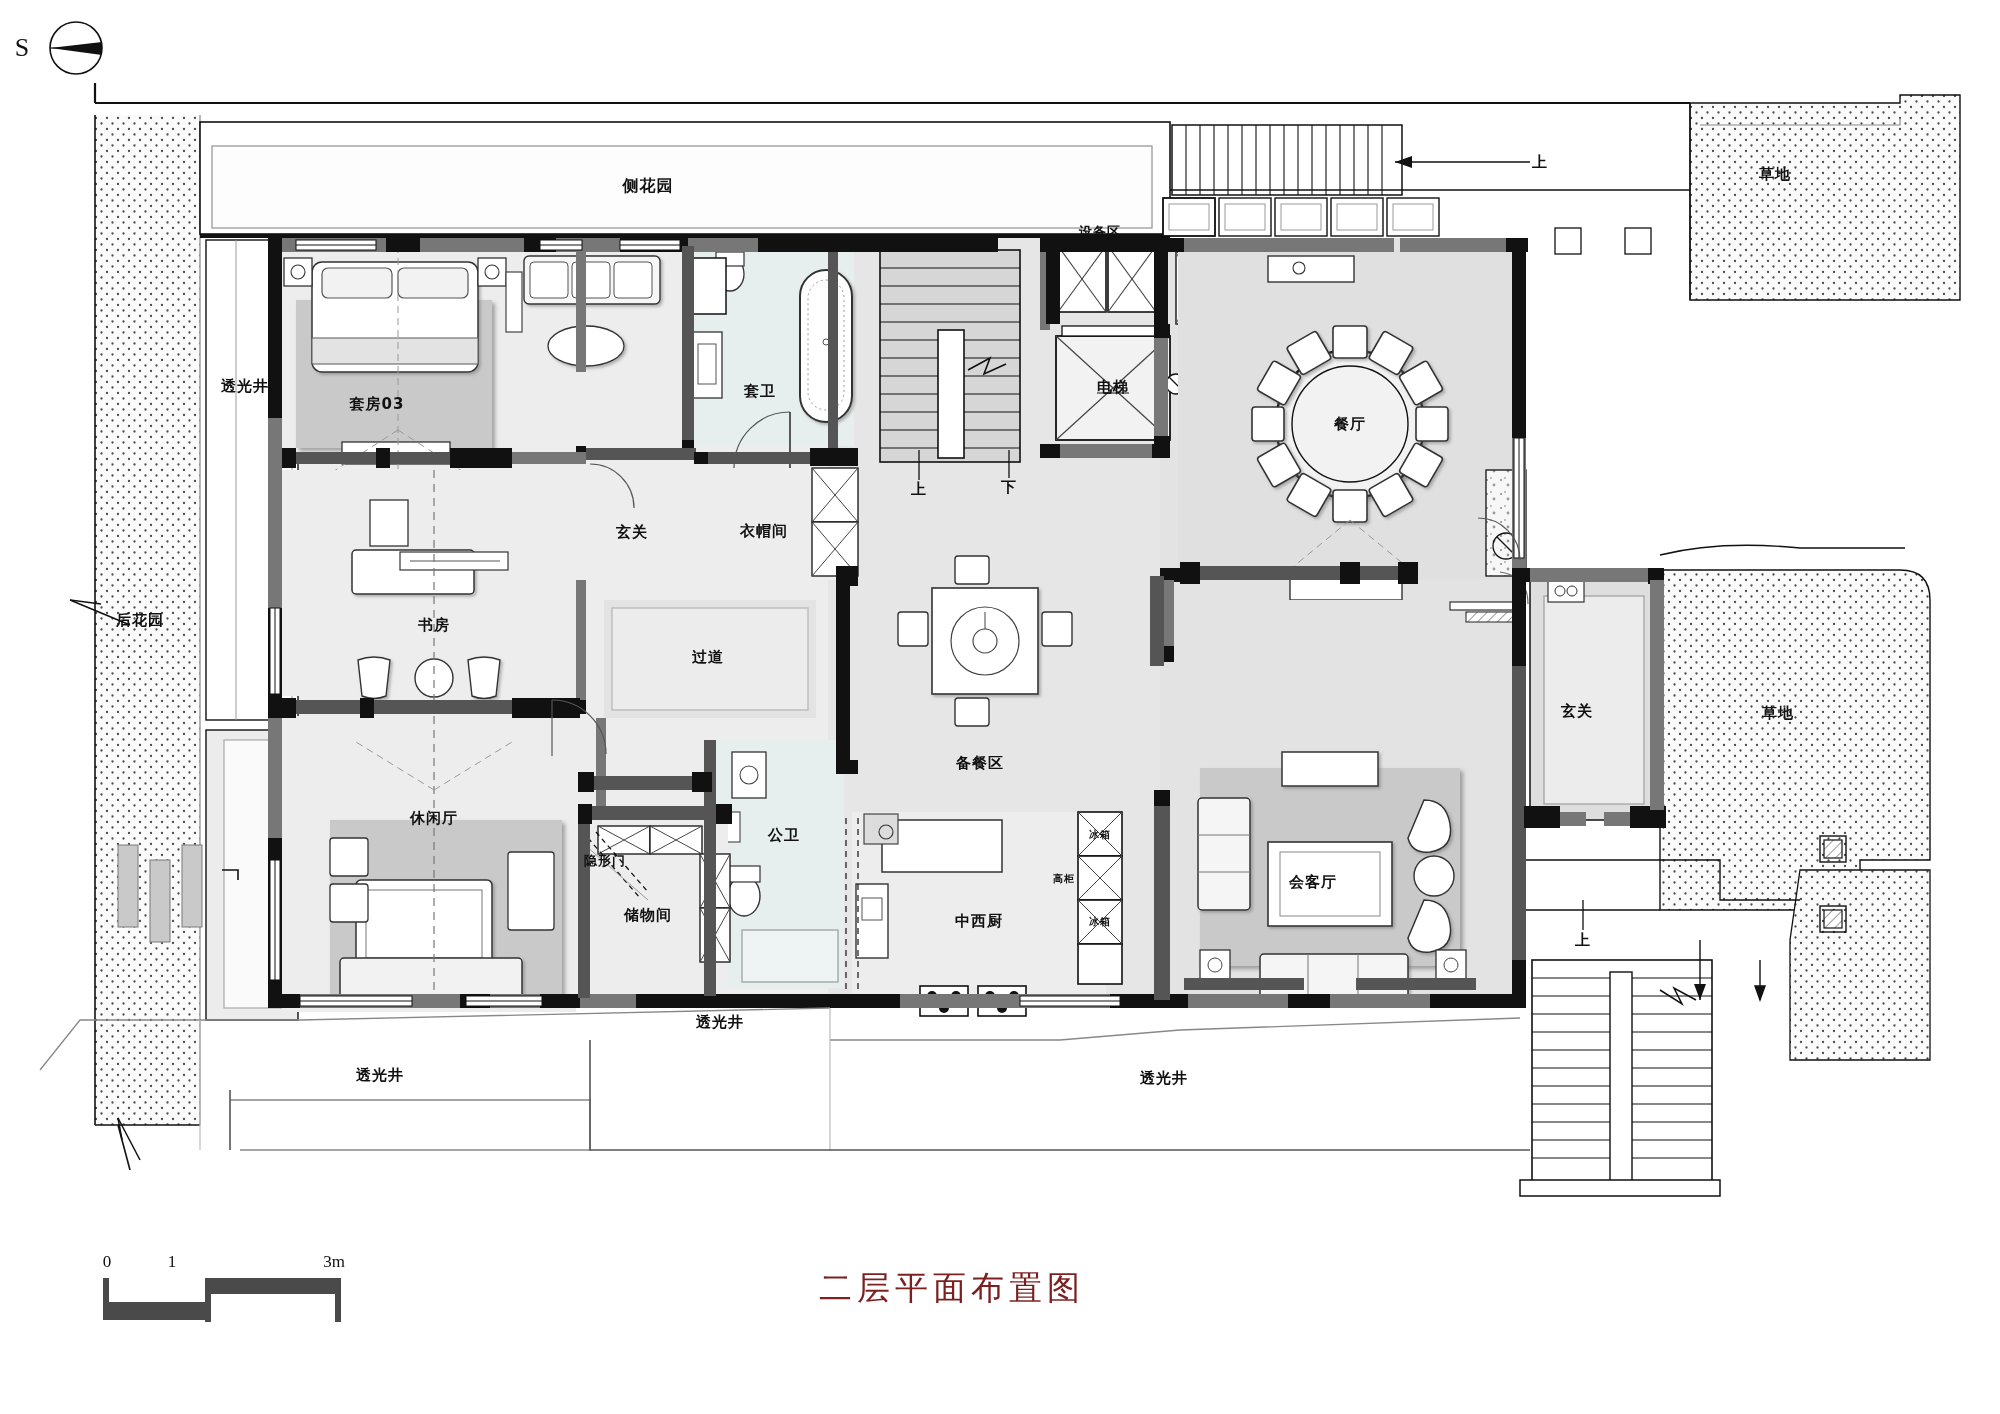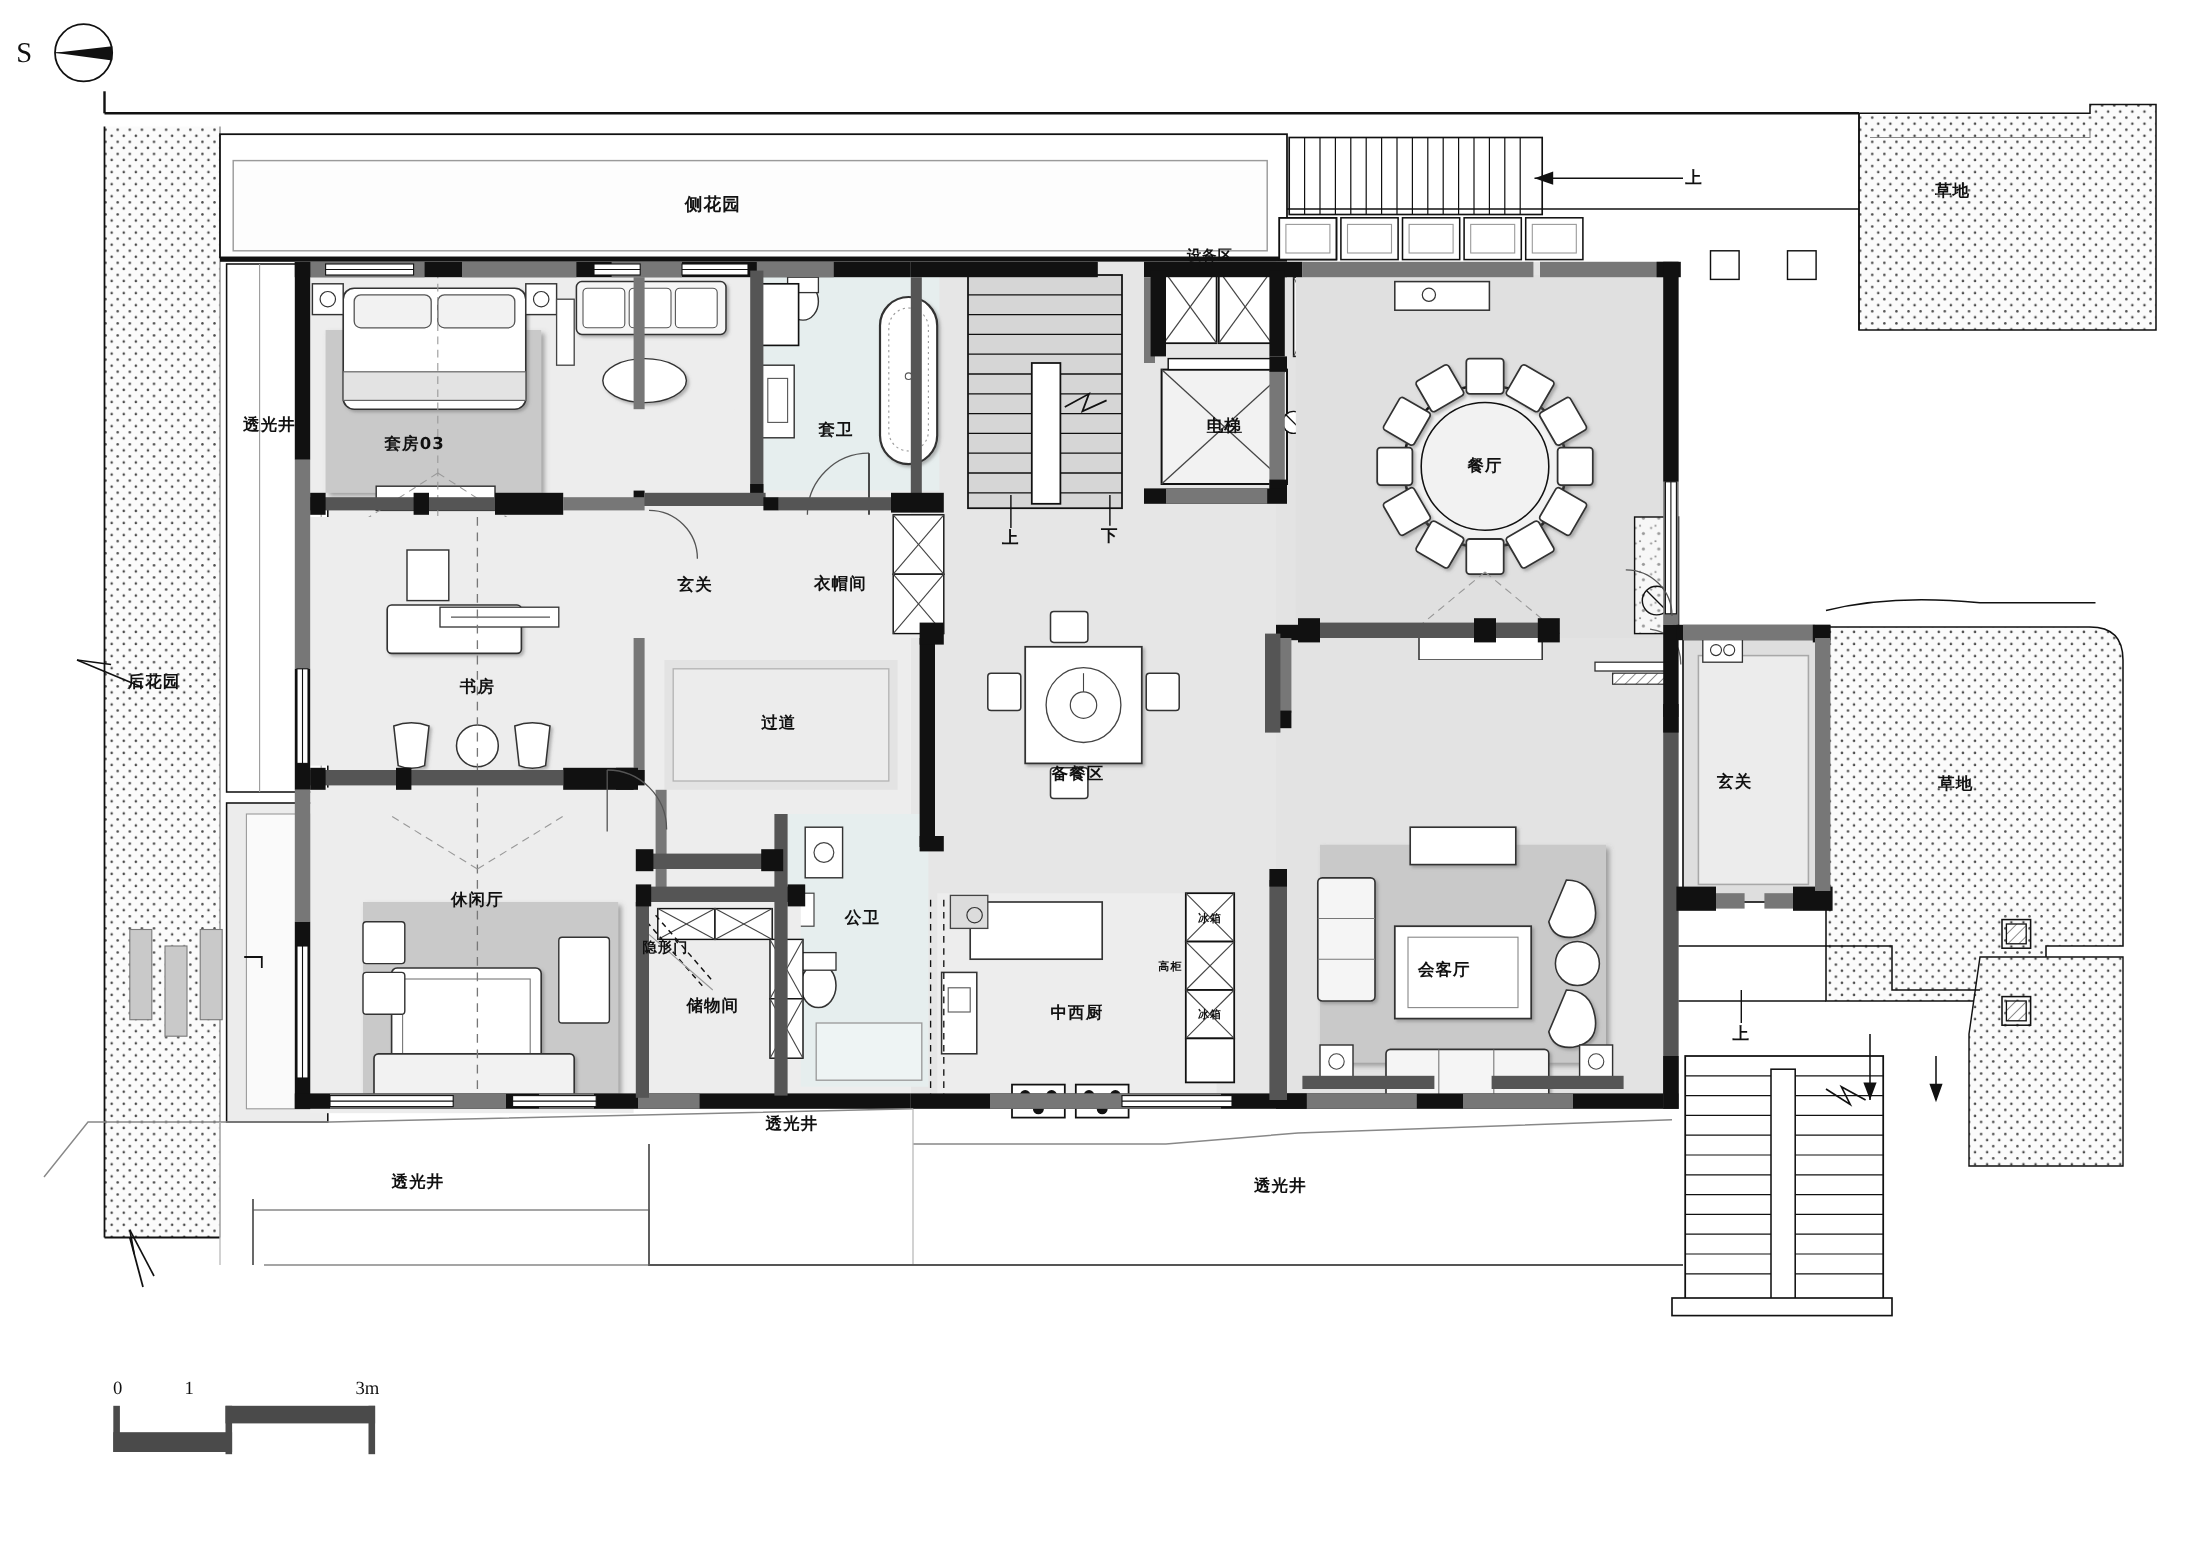--- a/index.html
+++ b/index.html
@@ -744,39 +744,40 @@
   </g>
 
 </svg>
 
 <div class="compass-s" style="left:22px;top:48px;">S</div>
 
 <div class="sbar-txt" style="left:107px;top:1262px;">0</div>
 <div class="sbar-txt" style="left:172px;top:1262px;">1</div>
 <div class="sbar-txt" style="left:334px;top:1262px;">3m</div>
 
+<div class="title" style="left:952px;top:1288px;">二层平面布置图</div>
 
 <div class="lbl s16" style="left:648px;top:186px;">侧花园</div>
 <div class="lbl s15" style="left:1775px;top:174px;">草地</div>
 <div class="lbl s13" style="left:1100px;top:232px;">设备区</div>
 <div class="lbl s15" style="left:245px;top:386px;">透光井</div>
 <div class="lbl s15" style="left:377px;top:404px;text-align:right;">套房03</div>
 <div class="lbl s15" style="left:760px;top:391px;">套卫</div>
 <div class="lbl s15" style="left:1113px;top:387px;text-decoration:underline;">电梯</div>
 <div class="lbl s15" style="left:1350px;top:424px;">餐厅</div>
 <div class="lbl s15" style="left:632px;top:532px;">玄关</div>
 <div class="lbl s15" style="left:764px;top:531px;">衣帽间</div>
 <div class="lbl s15" style="left:919px;top:489px;">上</div>
 <div class="lbl s15" style="left:1009px;top:487px;">下</div>
 <div class="lbl s15" style="left:140px;top:620px;">后花园</div>
 <div class="lbl s15" style="left:434px;top:625px;">书房</div>
 <div class="lbl s15" style="left:708px;top:657px;">过道</div>
 <div class="lbl s15" style="left:1577px;top:711px;">玄关</div>
 <div class="lbl s15" style="left:1778px;top:713px;">草地</div>
-<div class="lbl s15" style="left:980px;top:704px;font-family:Liberation Serif, serif;">备餐区</div>
+<div class="lbl s15" style="left:980px;top:763px;font-family:Liberation Serif, serif;">备餐区</div>
 <div class="lbl s15" style="left:434px;top:818px;">休闲厅</div>
 <div class="lbl s15" style="left:784px;top:835px;">公卫</div>
 <div class="lbl s13" style="left:605px;top:861px;">隐形门</div>
 <div class="lbl s15" style="left:1313px;top:882px;">会客厅</div>
 <div class="lbl s15" style="left:648px;top:915px;">储物间</div>
 <div class="lbl s15" style="left:979px;top:921px;">中西厨</div>
 <div class="lbl s10" style="left:1100px;top:835px;">冰箱</div>
 <div class="lbl s10" style="left:1064px;top:879px;">高柜</div>
 <div class="lbl s10" style="left:1100px;top:922px;">冰箱</div>
 <div class="lbl s15" style="left:1583px;top:940px;">上</div>

